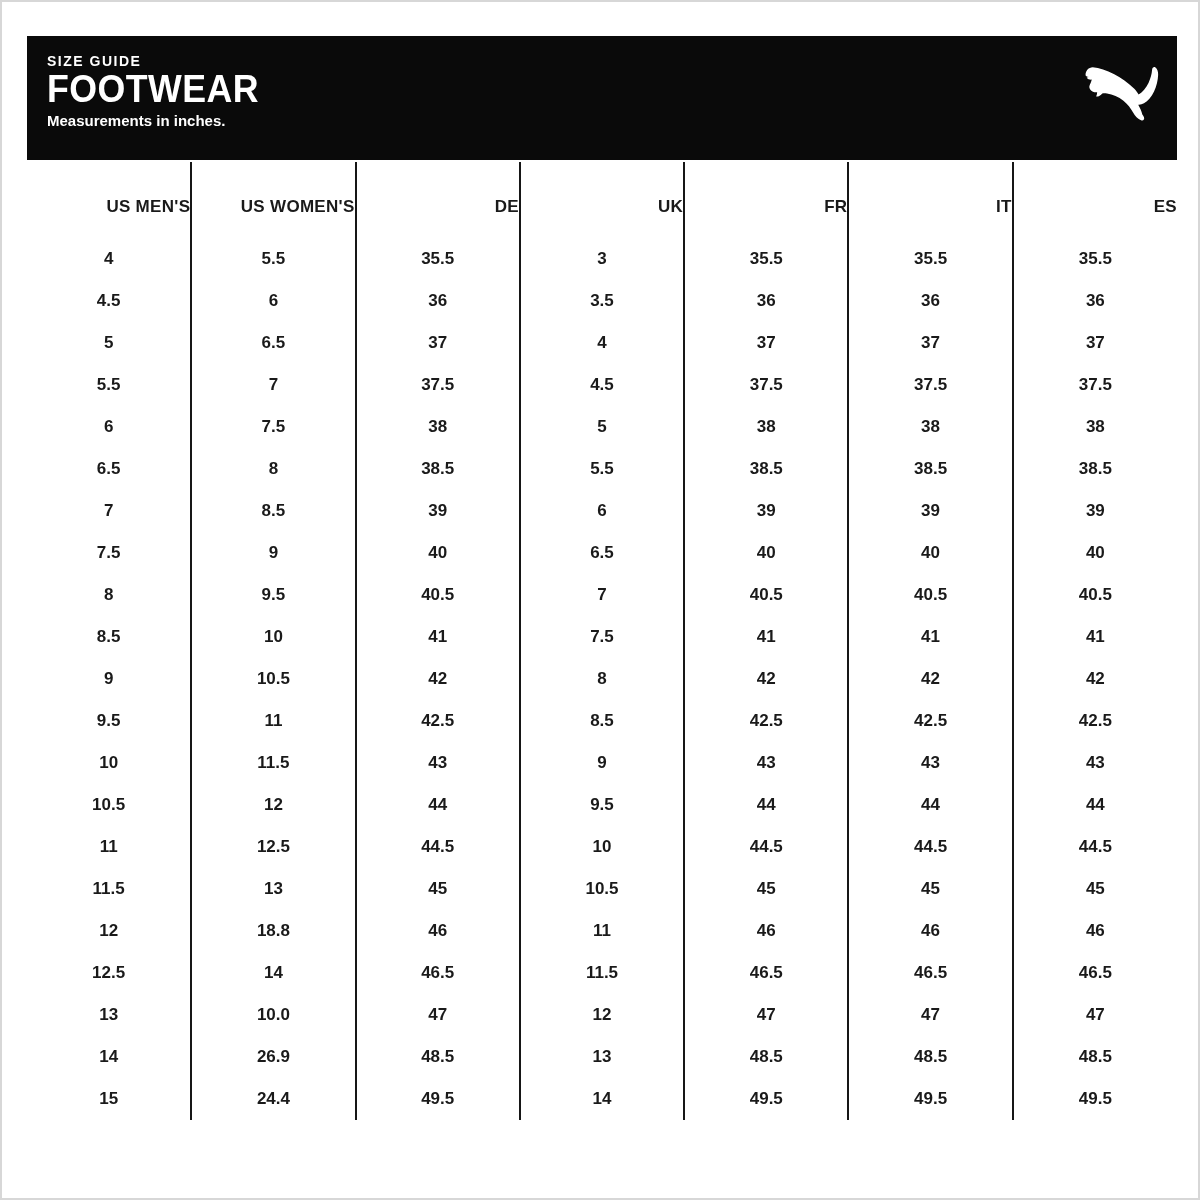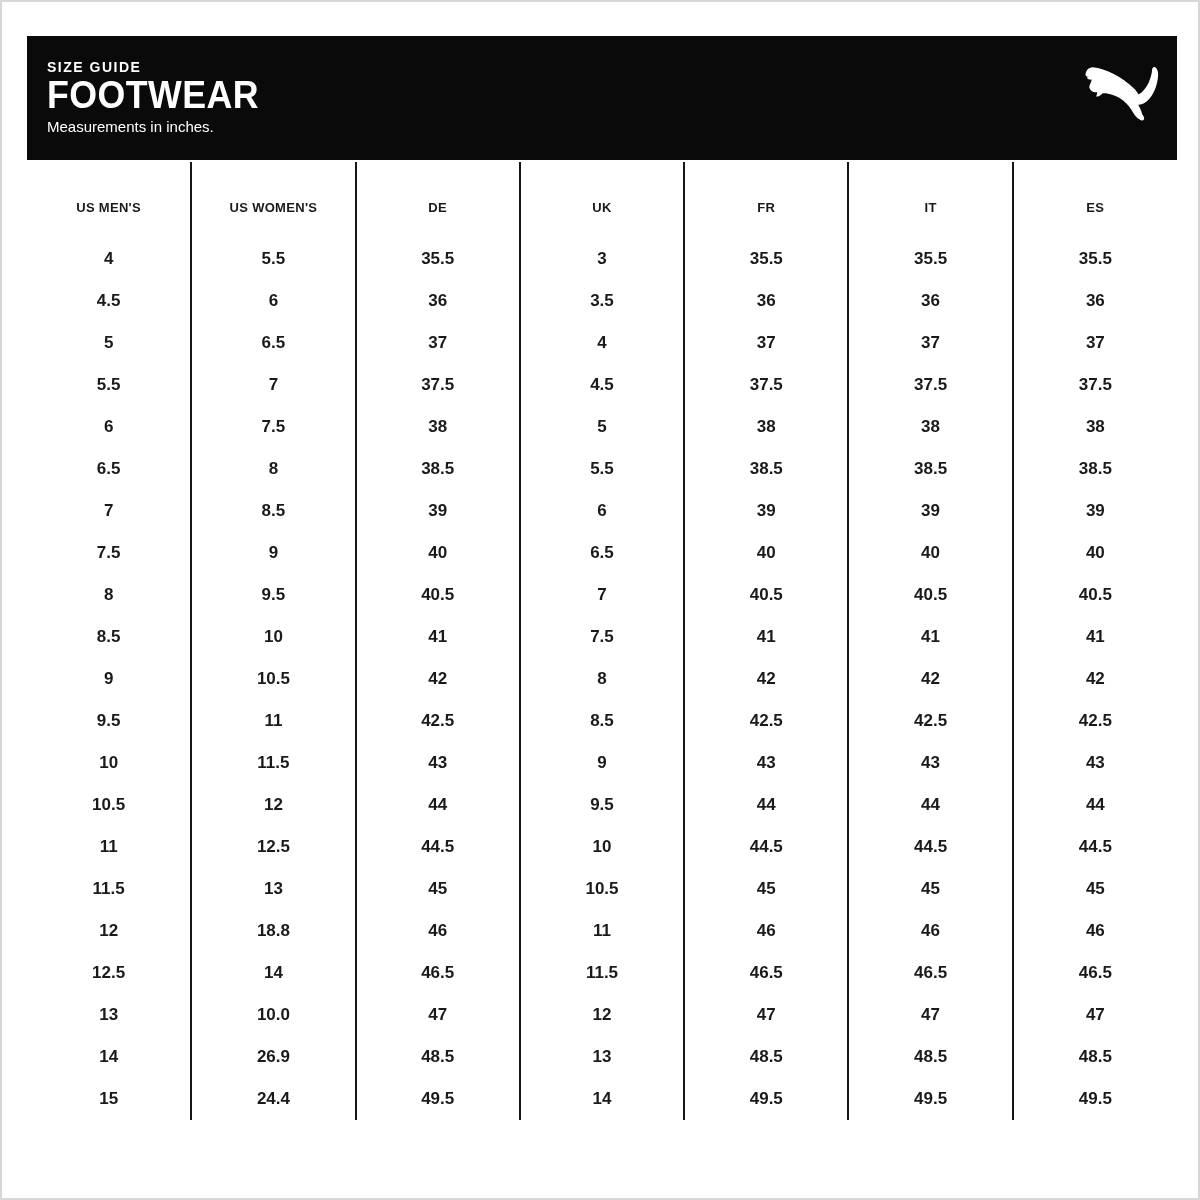--- a/index.html
+++ b/index.html
@@ -11,62 +11,63 @@
     border:2px solid #d7d7d7;
     font-family:"Liberation Sans", sans-serif;
     overflow:hidden;
   }
   .header-bar {
     position:absolute;
     left:25px; top:34px;
     width:1150px; height:124px;
     background:#0a0a0a;
     color:#ffffff;
-    padding:23px 20px;
+    padding:17px 20px;
   }
   .eyebrow {
     font-size:14px;
     font-weight:600;
     letter-spacing:1.5px;
   }
   .title {
     font-size:38px;
     font-weight:800;
     line-height:1.08;
     letter-spacing:0.5px;
     transform:scaleX(0.94);
     transform-origin:left center;
     white-space:nowrap;
   }
   .subtitle {
     font-size:15px;
-    font-weight:400;
+    font-weight:700;
     margin-top:2px;
   }
   .logo {
     position:absolute;
     right:17px; top:29px;
     width:76px; height:58px;
   }
   table.size-table {
     position:absolute;
     left:25px; top:160px;
     width:1150px;
     border-collapse:collapse;
     table-layout:fixed;
     text-align:center;
     color:#1a1a1a;
   }
   table.size-table th {
     height:76px;
     padding-top:14px;
-    font-size:13px;
+    font-size:17px;
     font-weight:700;
     letter-spacing:0.3px;
     vertical-align:middle;
+    text-align:right;
   }
   table.size-table td {
     height:42px;
     font-size:17px;
     font-weight:600;
     vertical-align:middle;
   }
   table.size-table th:not(:last-child),
   table.size-table td:not(:last-child) {
     border-right:2px solid #161616;

